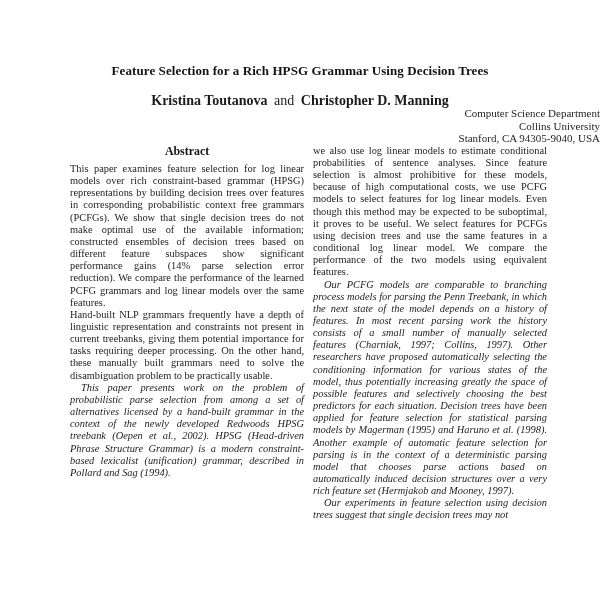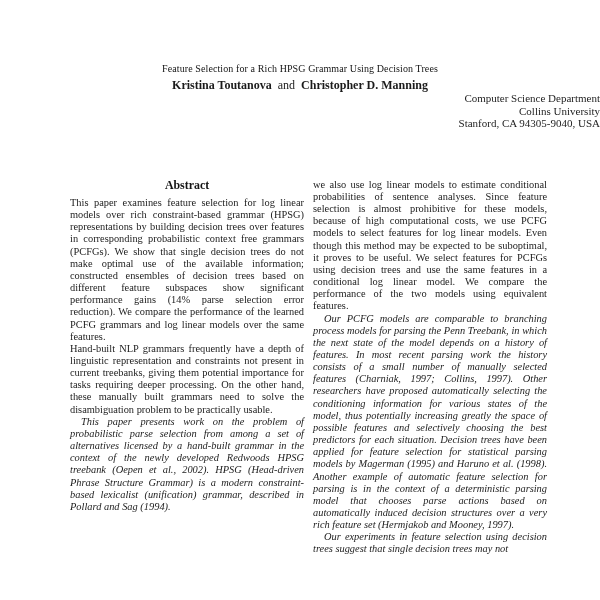--- a/index.html
+++ b/index.html
@@ -14,41 +14,40 @@
     overflow: hidden;
     background: #ffffff;
     color: #1b1b1b;
     font-family: "Liberation Serif", "DejaVu Serif", serif;
   }
   .header {
     padding-top: 63px;
     text-align: center;
   }
   .paper-title {
-    font-size: 10px;
-    font-weight: normal;
+    font-size: 13px;
+    font-weight: bold;
     letter-spacing: 0.1px;
     color: #141414;
   }
   .authors-line {
-    margin-top: 5px;
-    font-size: 12px;
+    margin-top: 15px;
+    font-size: 14px;
     line-height: 13px;
   }
   .author-name { font-weight: bold; }
   .author-conj { font-weight: normal; padding: 0 3px; }
   .affiliation {
     font-size: 11px;
     line-height: 12.6px;
     color: #1e1e1e;
     text-align: right;
   }
   .columns {
     display: flex;
-    margin-top: 49px;
     padding-left: 70px;
     padding-right: 53px;
     gap: 9px;
   }
   .col {
     width: 234px;
     font-size: 10.4px;
     line-height: 12.15px;
     text-align: justify;
     hyphens: auto;

